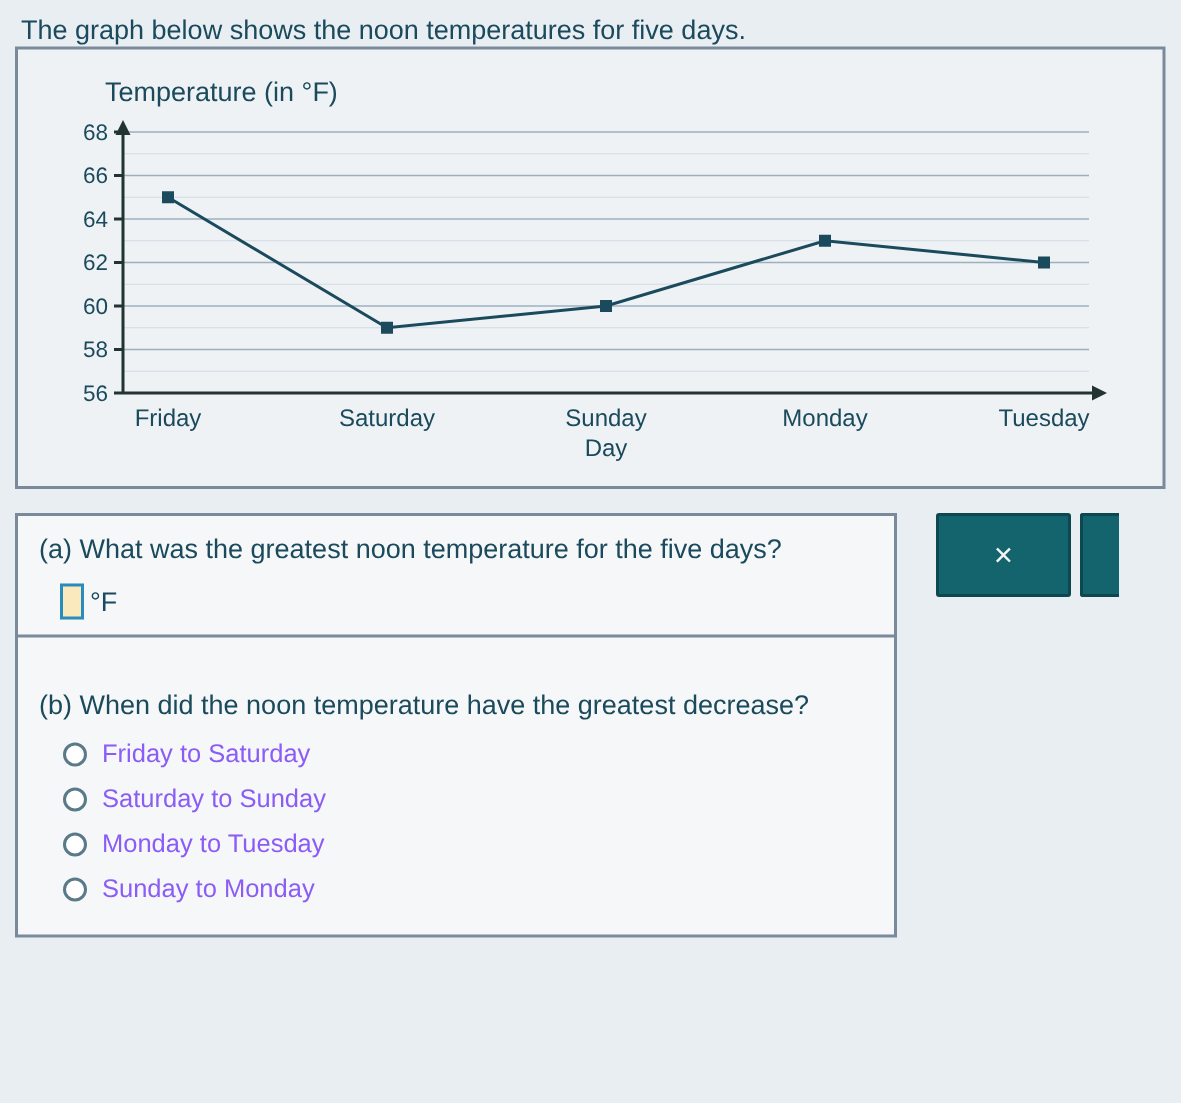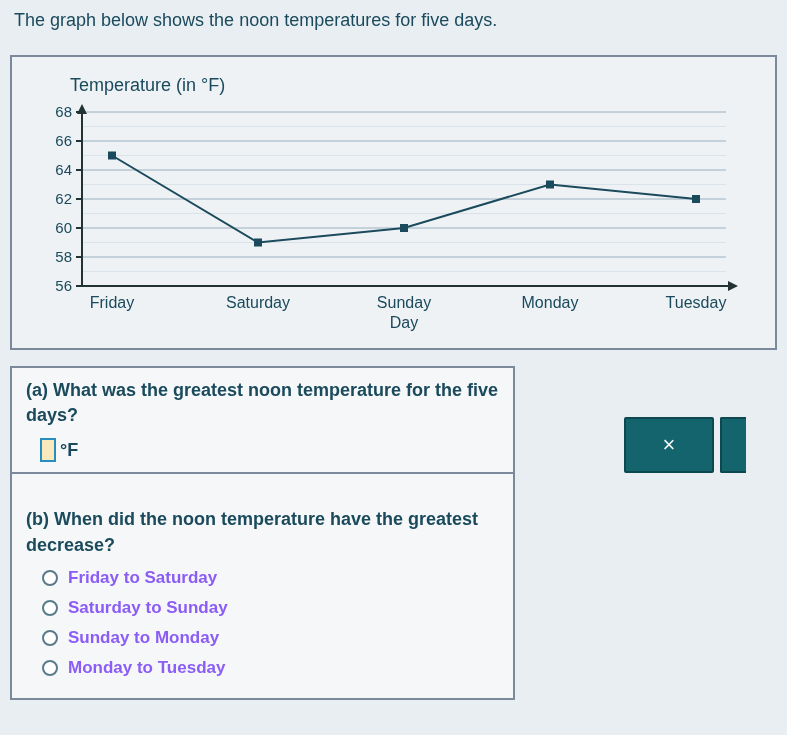--- a/index.html
+++ b/index.html
@@ -6,42 +6,41 @@
     body {
       font-family: Arial, Helvetica, sans-serif;
       background: #e8eef2;
       padding: 10px;
       width: 787px;
       color: #222;
     }
     .intro {
       font-size: 18px;
       color: #1a4a5c;
-      margin-bottom: 24px;
+      margin-bottom: 0;
       padding-left: 4px;
     }
     .chart-box {
       border: 2px solid #7a8a9a;
       background: #eef2f5;
       padding: 18px 2px 6px 14px;
       margin-bottom: 16px;
     }
     .chart-title {
       font-size: 18px;
       color: #1a4a5c;
       margin-bottom: 6px;
       margin-left: 44px;
     }
     .chart-svg { display: block; }
     .question-box {
       border: 2px solid #7a8a9a;
       background: #f5f7f8;
-      width: 505px;
+      width: 588px;
       margin-bottom: 2px;
-      font-weight: bold;
     }
     .q-cell {
       border-bottom: 2px solid #7a8a9a;
       padding: 10px 14px;
     }
     .q-cell:last-child { border-bottom: none; margin-top: 23px; }
     .q-text {
       font-size: 18px;
       color: #1a4a5c;
       line-height: 1.4;
@@ -185,25 +184,25 @@
           <div class="option">
             <span class="radio"></span>
             <span class="opt-label">Friday to Saturday</span>
           </div>
           <div class="option">
             <span class="radio"></span>
             <span class="opt-label">Saturday to Sunday</span>
           </div>
           <div class="option">
             <span class="radio"></span>
+            <span class="opt-label">Monday to Tuesday</span>
+          </div>
+          <div class="option">
+            <span class="radio"></span>
             <span class="opt-label">Sunday to Monday</span>
-          </div>
-          <div class="option">
-            <span class="radio"></span>
-            <span class="opt-label">Monday to Tuesday</span>
           </div>
         </div>
     </div>
   </div>
 </div>
 
 <div class="feedback-area">
   <div class="btn">
     <span>×</span>
   </div>

